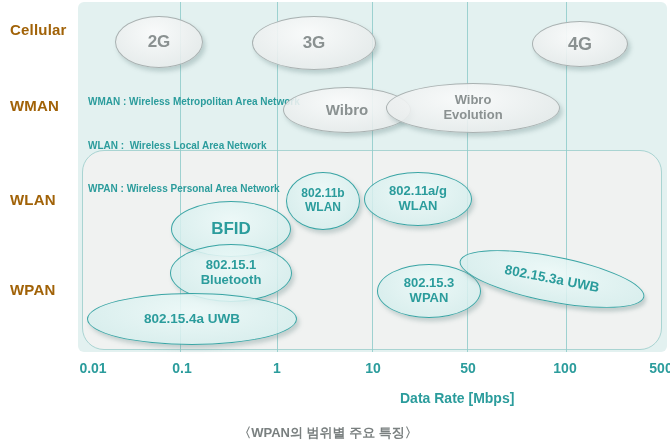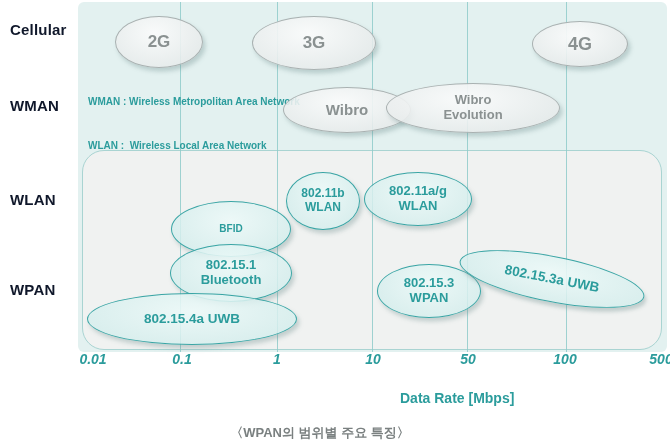--- a/index.html
+++ b/index.html
@@ -4,39 +4,39 @@
 <style>
   html,body{margin:0;padding:0;background:#ffffff;}
   .stage{position:relative;width:670px;height:444px;background:#ffffff;overflow:hidden;
          font-family:"Liberation Sans", sans-serif;}
   .plot{position:absolute;left:78px;top:2px;width:589px;height:350px;
         background:#e3f1f0;border-radius:6px;}
   .inner-box{position:absolute;left:82px;top:150px;width:578px;height:198px;
         background:#f0f2f1;border:1px solid #a9d4d2;border-radius:22px;}
   .grid{position:absolute;top:2px;height:350px;width:1px;background:#8fcbca;opacity:.85;}
   .row-label{position:absolute;left:10px;width:66px;font-weight:bold;font-size:15px;
-        color:#0f172a;letter-spacing:.2px;}
+        color:#a16207;letter-spacing:.2px;}
   .legend{position:absolute;left:88px;top:66px;color:#2b9c9c;font-weight:bold;
         font-size:10px;line-height:14.5px;white-space:pre;}
   .bub{position:absolute;display:flex;align-items:center;justify-content:center;
 War        text-align:center;border-radius:50%;font-weight:bold;white-space:pre-line;
         line-height:1.15;box-shadow:2.5px 3.5px 4px rgba(110,140,140,.35);}
   .bub{position:absolute;display:flex;align-items:center;justify-content:center;
         text-align:center;border-radius:50%;font-weight:bold;white-space:pre-line;
         line-height:1.15;box-shadow:2.5px 3.5px 4px rgba(110,140,140,.35);}
   .gray{background:radial-gradient(ellipse at 45% 32%, rgba(250,251,251,.95), rgba(223,228,228,.82));
         border:1px solid #a9b1b1;color:#8a9191;text-align:center;}
   .teal{background:radial-gradient(ellipse at 50% 35%, rgba(236,249,248,.9), rgba(203,233,232,.78));
         border:1.3px solid #3aa5a5;color:#2b9c9c;}
-  .tick{position:absolute;top:351px;width:60px;text-align:center;font-weight:bold;
-        font-size:14px;color:#2b9c9c;font-style:italic;}
+  .tick{position:absolute;top:360px;width:60px;text-align:center;font-weight:bold;
+        font-size:14px;color:#2b9c9c;}
   .axis-label{position:absolute;left:400px;top:390px;width:262px;text-align:left;
         font-weight:bold;font-size:14px;color:#2b9c9c;}
   .caption{position:absolute;left:0;top:424px;width:640px;text-align:center;
-        font-weight:bold;font-size:13px;color:#7a8080;}
+        font-weight:bold;font-size:13px;color:#7a8080;padding-left:8px;}
 </style>
 </head>
 <body>
 
 <div class="stage">
 
   <div class="plot"></div>
   <div class="inner-box"></div>
 
   <div class="grid" style="left:180px"></div>
@@ -46,36 +46,37 @@
   <div class="grid" style="left:566px"></div>
 
   <div class="row-label" style="top:21px">Cellular</div>
   <div class="row-label" style="top:97px">WMAN</div>
   <div class="row-label" style="top:191px">WLAN</div>
   <div class="row-label" style="top:281px">WPAN</div>
 
   <div class="legend">
     <div>WMAN : Wireless Metropolitan Area Network</div>
     <div>WLAN :  Wireless Local Area Network</div>
+    <div>WPAN : Wireless Personal Area Network</div>
   </div>
 
   <div class="bub gray" style="left:115px;top:16px;width:86px;height:50px;font-size:17px">2G</div>
   <div class="bub gray" style="left:252px;top:16px;width:122px;height:52px;font-size:17px">3G</div>
   <div class="bub gray" style="left:532px;top:21px;width:94px;height:44px;font-size:18px">4G</div>
 
   <div class="bub gray" style="left:283px;top:87px;width:126px;height:44px;font-size:15px">Wibro</div>
   <div class="bub gray" style="left:386px;top:83px;width:172px;height:48px;font-size:13px">Wibro
 Evolution</div>
 
   <div class="bub teal" style="left:286px;top:172px;width:72px;height:56px;font-size:12px">802.11b
 WLAN</div>
   <div class="bub teal" style="left:364px;top:172px;width:106px;height:52px;font-size:13px">802.11a/g
 WLAN</div>
 
-  <div class="bub teal" style="left:171px;top:201px;width:118px;height:54px;font-size:10px">BFID</div>
+  <div class="bub teal" style="left:171px;top:201px;width:118px;height:54px;font-size:17px">BFID</div>
   <div class="bub teal" style="left:170px;top:244px;width:120px;height:56px;font-size:13px">802.15.1
 Bluetooth</div>
   <div class="bub teal" style="left:87px;top:293px;width:208px;height:50px;font-size:13.5px">802.15.4a UWB</div>
   <div class="bub teal" style="left:377px;top:264px;width:102px;height:52px;font-size:13px">802.15.3
 WPAN</div>
   <div class="bub teal" style="left:458px;top:256px;width:186px;height:44px;font-size:13.5px;transform:rotate(11deg)">802.15.3a UWB</div>
 
   <div class="tick" style="left:63px">0.01</div>
   <div class="tick" style="left:152px">0.1</div>
   <div class="tick" style="left:247px">1</div>

